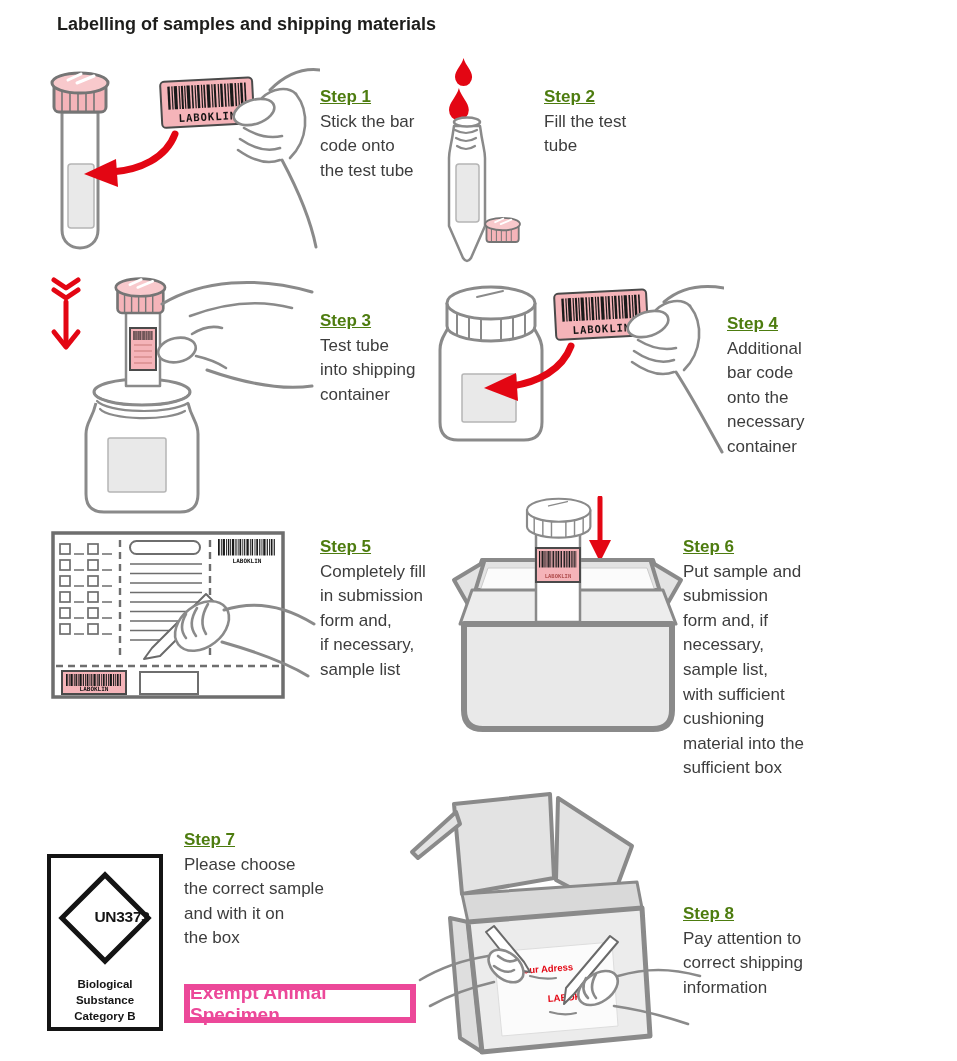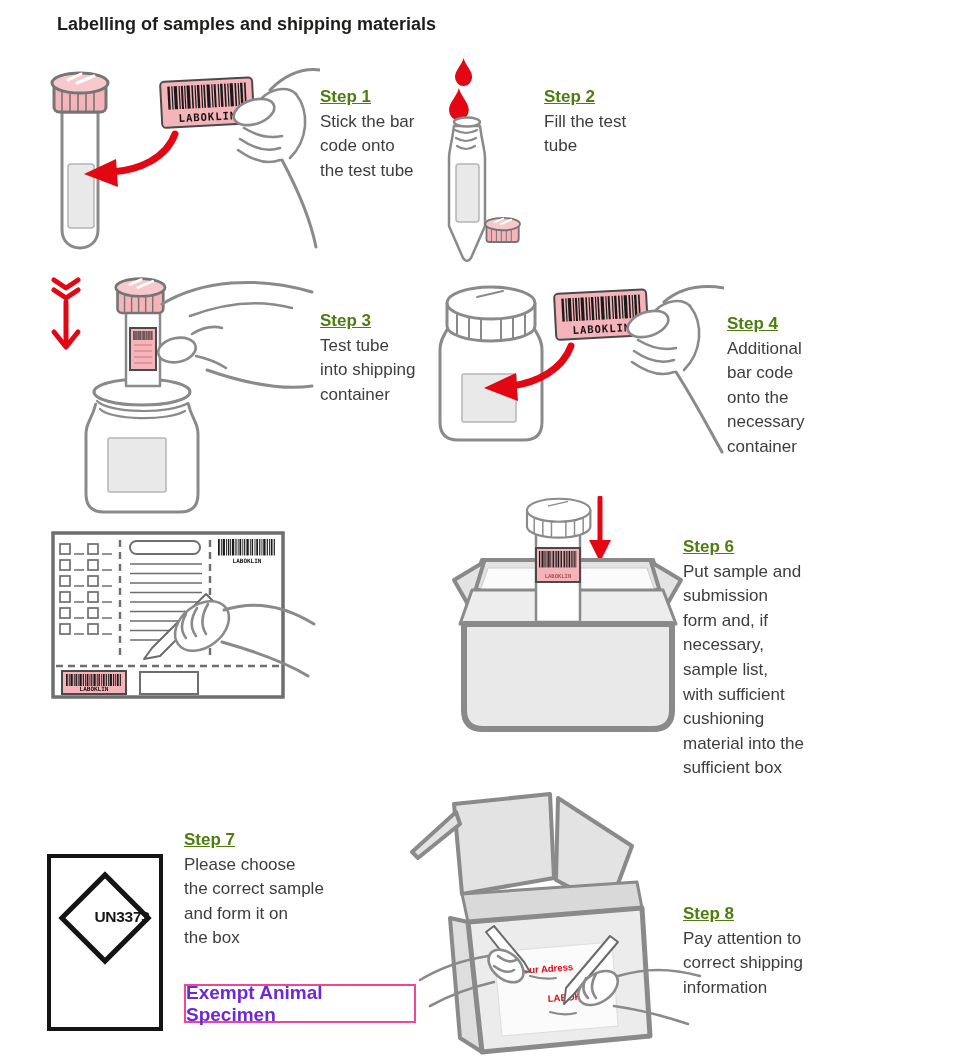--- a/index.html
+++ b/index.html
@@ -41,22 +41,22 @@
   
   .un-label{position:absolute;left:47px;top:854px;width:116px;height:177px;background:#fff;
             border:4px solid #141414;box-sizing:border-box;}
   .un-diamond{position:absolute;left:21px;top:27px;width:66px;height:66px;border:5px solid #141414;
               transform:rotate(45deg);box-sizing:border-box;background:#fff;}
   .un-code{position:absolute;left:17px;top:50px;width:108px;text-align:center;
            font-size:15.5px;font-weight:bold;color:#141414;letter-spacing:-0.3px;}
   .un-sub{position:absolute;left:0;top:118px;width:108px;text-align:center;
           font-size:11.5px;line-height:16px;font-weight:bold;color:#141414;}
   .exempt-box{position:absolute;left:184px;top:984px;width:232px;height:39px;background:#fff;
-              border:2px solid #ec4899;box-sizing:border-box;display:flex;align-items:center;
-              justify-content:center;font-size:19px;font-weight:bold;color:#6d28d9;}
+              border:6px solid #ec4899;box-sizing:border-box;display:flex;align-items:center;
+              justify-content:center;font-size:19px;font-weight:bold;color:#ec4899;}
 </style>
 </head>
 <body>
 
 <div id="canvas">
 
   <svg width="0" height="0" style="position:absolute" aria-hidden="true">
     <defs>
       <g id="bars" class="bar">
         <rect x="0" width="3" height="30"></rect>
@@ -260,20 +260,24 @@
         <use href="#bars" transform="translate(3,3) scale(0.38,0.55)"></use>
         <text class="bc-red" x="22" y="30">LABOKLIN</text>
       </g>
       <use href="#whitecap" transform="translate(77,2) scale(0.72)"></use>
     </g>
   </svg>
 
   <div class="un-label">
     <div class="un-diamond"></div>
     <div class="un-code">UN3373</div>
+    <div class="un-sub">
+      <div>Biological Substance</div>
+      <div>Category B</div>
+    </div>
   </div>
   <div class="exempt-box">
     <span>Exempt Animal Specimen</span>
   </div>
 
   <svg class="illu" style="left:402px;top:790px" width="302" height="268" viewBox="0 0 302 268">
     <g>
       <polygon class="flap" stroke-width="5" points="52,14 148,4 152,88 60,104"></polygon>
       <polygon class="flap" stroke-width="3" points="54,22 10,62 16,68 58,34"></polygon>
       <polygon class="flap" stroke-width="5" points="156,8 230,56 207,118 154,90"></polygon>
@@ -324,39 +328,47 @@
 
   <div class="step-text" style="left:727px;top:312px">
     <div class="h">Step 4</div>
     <div>Additional</div>
     <div>bar code</div>
     <div>onto the</div>
     <div>necessary</div>
     <div>container</div>
   </div>
 
+  <div class="step-text" style="left:320px;top:535px">
+    <div class="h">Step 5</div>
+    <div>Completely fill</div>
+    <div>in submission</div>
+    <div>form and,</div>
+    <div>if necessary,</div>
+    <div>sample list</div>
+  </div>
 
   <div class="step-text" style="left:683px;top:535px">
     <div class="h">Step 6</div>
     <div>Put sample and</div>
     <div>submission</div>
     <div>form and, if</div>
     <div>necessary,</div>
     <div>sample list,</div>
     <div>with sufficient</div>
     <div>cushioning</div>
     <div>material into the</div>
     <div>sufficient box</div>
   </div>
 
   <div class="step-text" style="left:184px;top:828px">
     <div class="h">Step 7</div>
     <div>Please choose</div>
     <div>the correct sample</div>
-    <div>and form it on</div>
+    <div>and with it on</div>
     <div>the box</div>
   </div>
 
   <div class="step-text" style="left:683px;top:902px">
     <div class="h">Step 8</div>
     <div>Pay attention to</div>
     <div>correct shipping</div>
     <div>information</div>
   </div>
 

